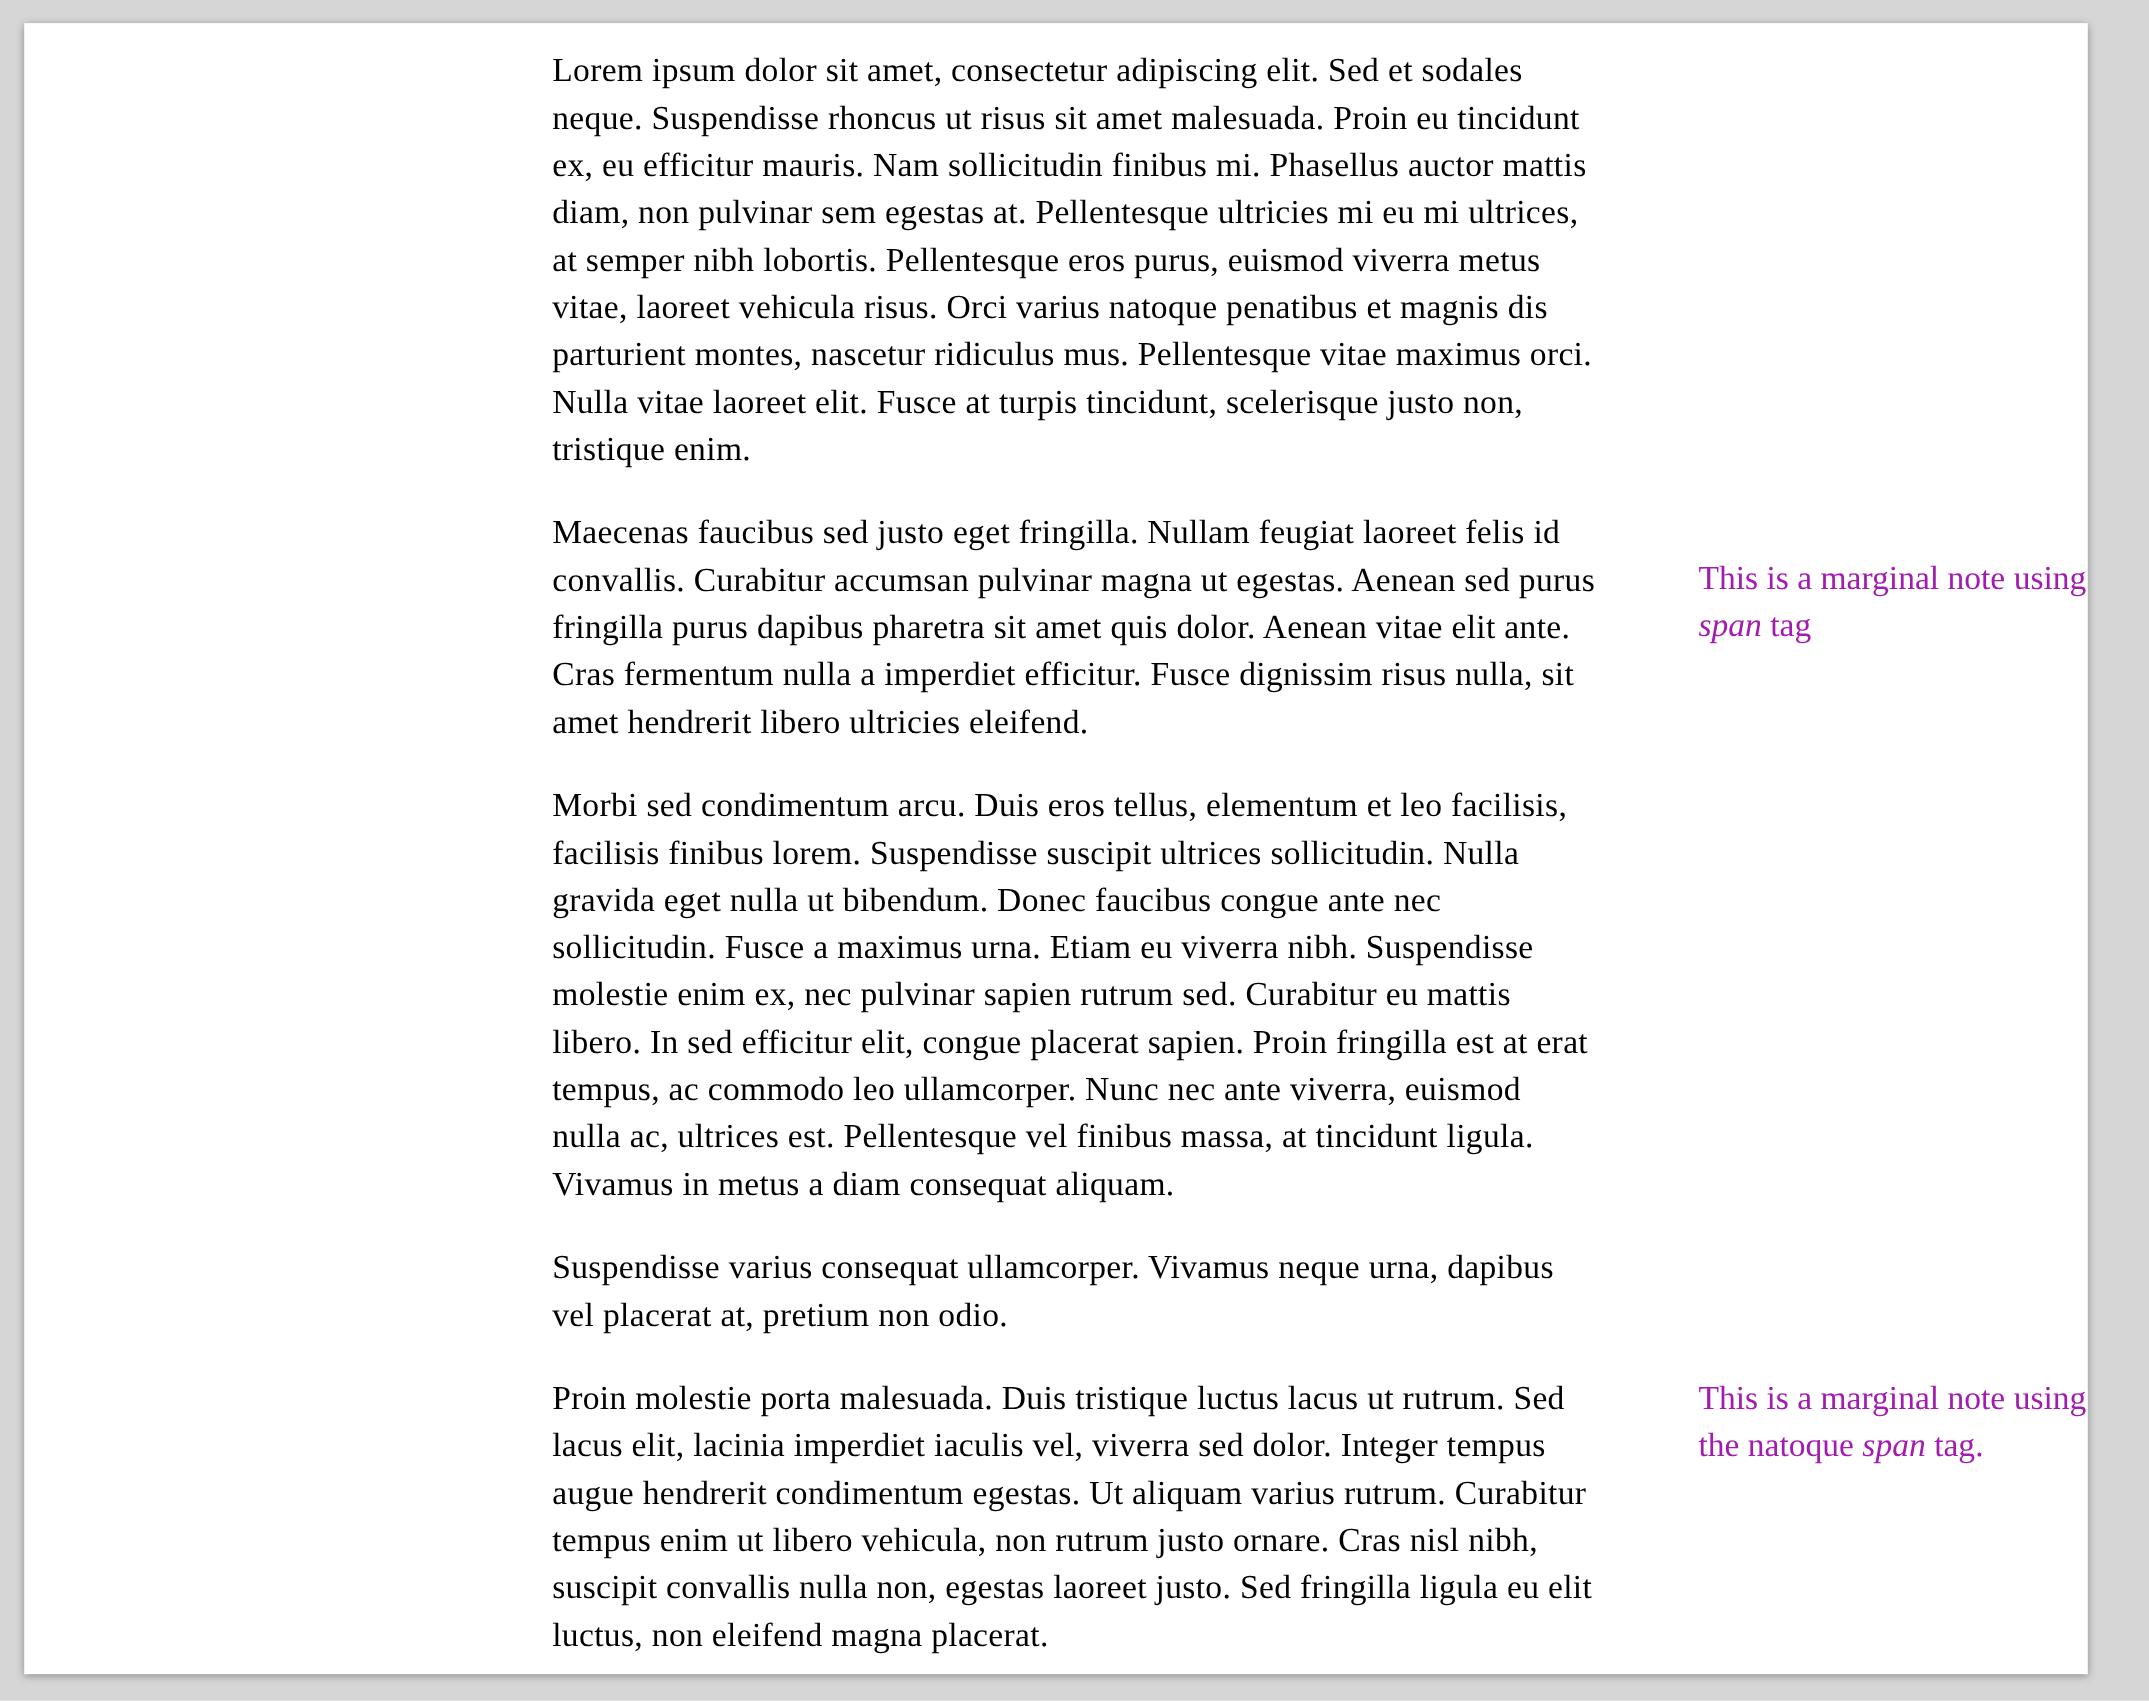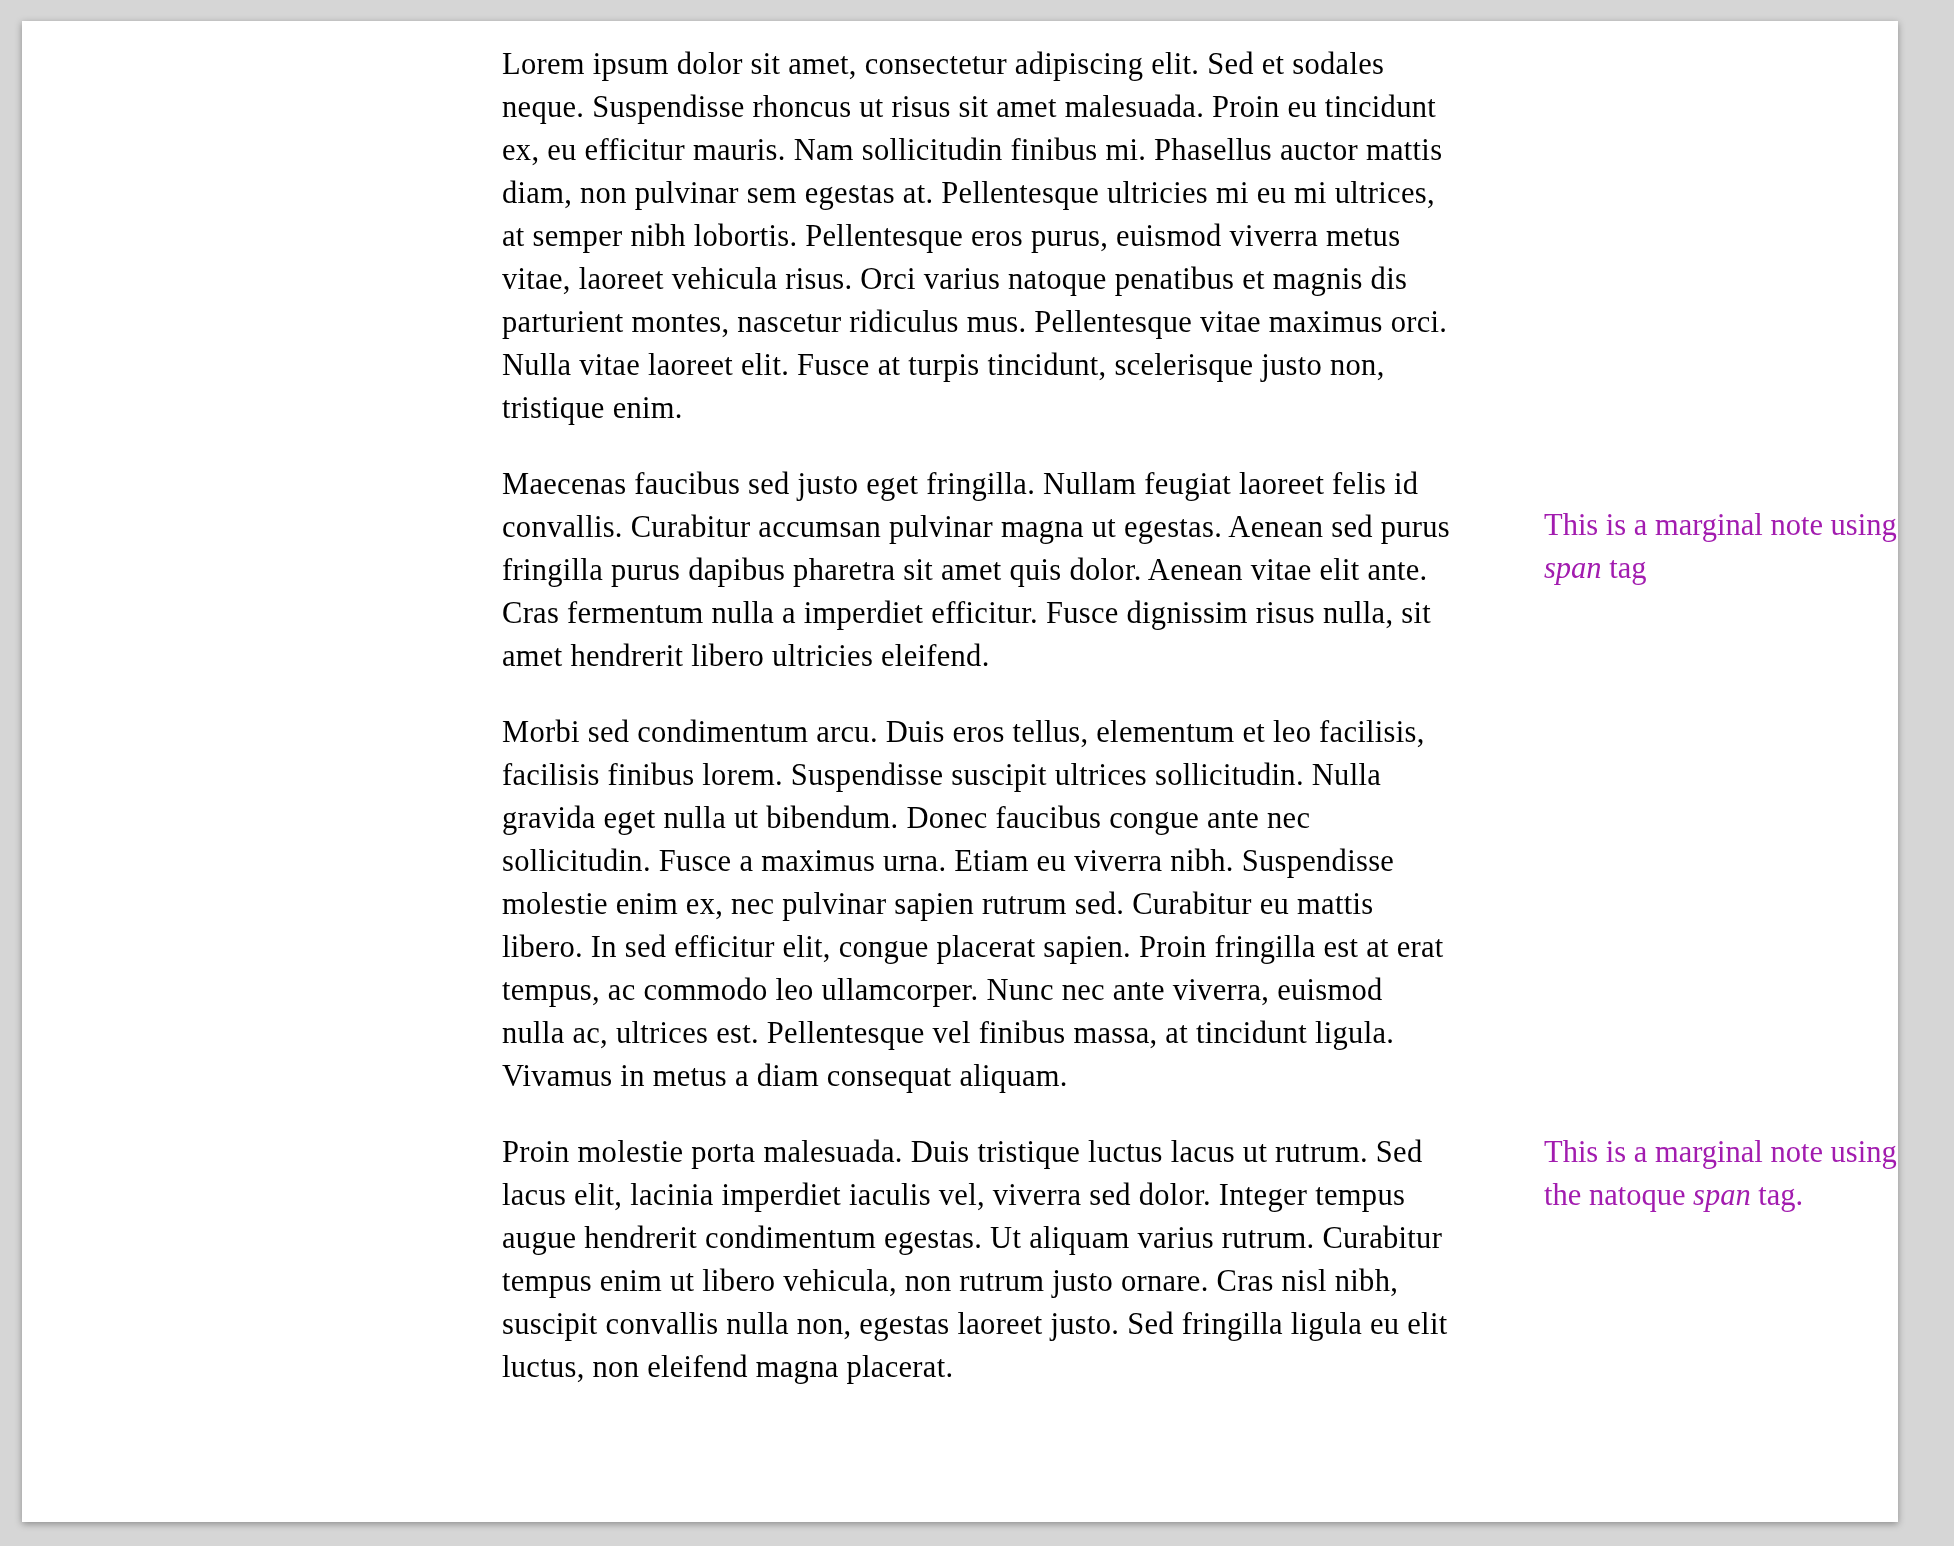--- a/index.html
+++ b/index.html
@@ -94,20 +94,25 @@
       </div>
       <div class="margin-note note-span"><span>This is a marginal note using a </span><span class="tagname">span</span><span> tag</span></div>
     </div>
 
     <div class="block-row">
       <div class="main-col">
         <p class="body-paragraph">Morbi sed condimentum arcu. Duis eros tellus, elementum et leo facilisis, facilisis finibus lorem. Suspendisse suscipit ultrices sollicitudin. Nulla gravida eget nulla ut bibendum. Donec faucibus congue ante nec sollicitudin. Fusce a maximus urna. Etiam eu viverra nibh. Suspendisse molestie enim ex, nec pulvinar sapien rutrum sed. Curabitur eu mattis libero. In sed efficitur elit, congue placerat sapien. Proin fringilla est at erat tempus, ac commodo leo ullamcorper. Nunc nec ante viverra, euismod nulla ac, ultrices est. Pellentesque vel finibus massa, at tincidunt ligula. Vivamus in metus a diam consequat aliquam.</p>
       </div>
     </div>
 
+    <div class="block-row">
+      <div class="main-col">
+        <p class="body-paragraph">Suspendisse varius consequat ullamcorper. Vivamus neque urna, dapibus vel placerat at, pretium non odio.</p>
+      </div>
+    </div>
 
     <div class="block-row">
       <div class="main-col">
         <p class="body-paragraph">Proin molestie porta malesuada. Duis tristique luctus lacus ut rutrum. Sed lacus elit, lacinia imperdiet iaculis vel, viverra sed dolor. Integer tempus augue hendrerit condimentum egestas. Ut aliquam varius rutrum. Curabitur tempus enim ut libero vehicula, non rutrum justo ornare. Cras nisl nibh, suscipit convallis nulla non, egestas laoreet justo. Sed fringilla ligula eu elit luctus, non eleifend magna placerat.</p>
       </div>
       <div class="margin-note note-aside"><span>This is a marginal note using the natoque </span><span class="tagname">span</span><span> tag.</span></div>
     </div>
 
   </div>
 </div>

